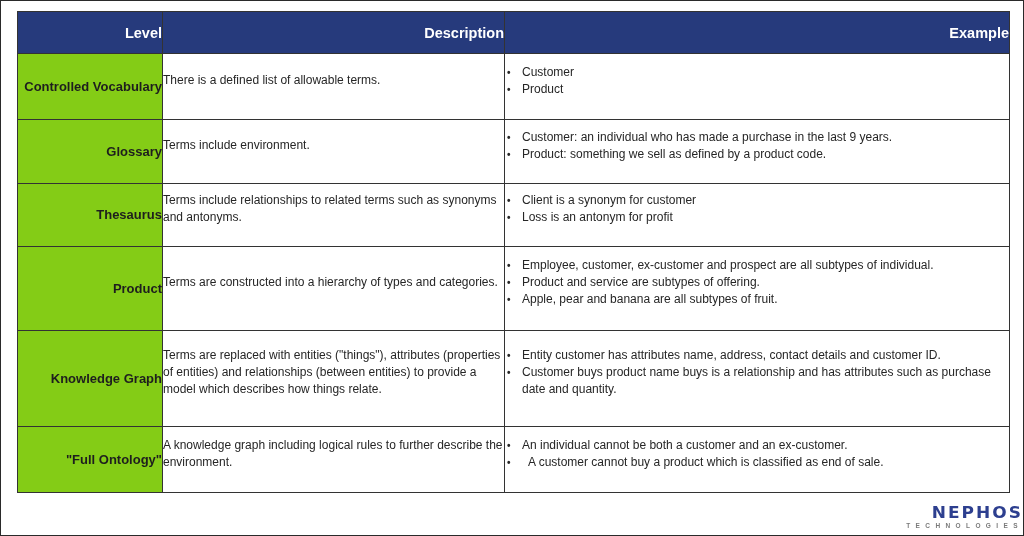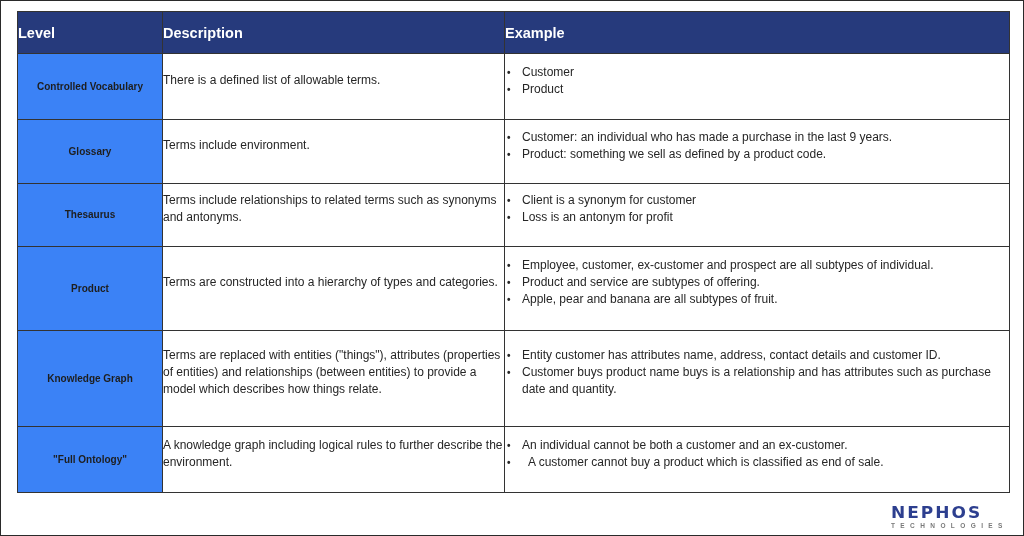--- a/index.html
+++ b/index.html
@@ -34,31 +34,31 @@
       border: 1.5px solid #333333;
       padding: 0;
       vertical-align: middle;
     }
     table.levels th {
       background: #263a7c;
       color: #ffffff;
       font-weight: bold;
       font-size: 14.5px;
       height: 41px;
-      text-align: left;
+      text-align: right;
       margin-top: 44px;
     }
     col.c-level { width: 145px; }
     col.c-desc { width: 342px; }
     col.c-ex { width: 505px; }
     td.level {
-      background: #3b82f6;
-      font-weight: bold;
-      font-size: 10px;
-      text-align: center;
+      background: #84cc16;
+      font-weight: bold;
+      font-size: 13px;
+      text-align: right;
       line-height: 18px;
       color: #1e1e1e;
       padding: 0 6px;
     }
     td.desc {
       font-size: 12px;
       line-height: 17px;
       padding: 0 10px 0 9px;
       color: #262626;
       margin-top: 32px;
@@ -91,24 +91,25 @@
     ul.bullets li.indent span.txt { padding-left: 6px; }
     tr.r1 td { height: 65px; }
     tr.r2 td { height: 63px; }
     tr.r3 td { height: 62px; }
     tr.r4 td { height: 83px; }
     tr.r5 td { height: 95px; }
     tr.r6 td { height: 65px; }
 
     .logo {
       position: absolute;
-      right: 10px;
+      right: 0;
       top: 504px;
       width: 122px;
       height: 26px;
+      text-align: right;
     }
     .logo .brand {
       font-family: "DejaVu Sans", sans-serif;
       font-weight: bold;
       font-size: 17px;
       letter-spacing: 2px;
       color: #2d3f8f;
       line-height: 17px;
       transform: scaleY(0.9);
       display: block;

